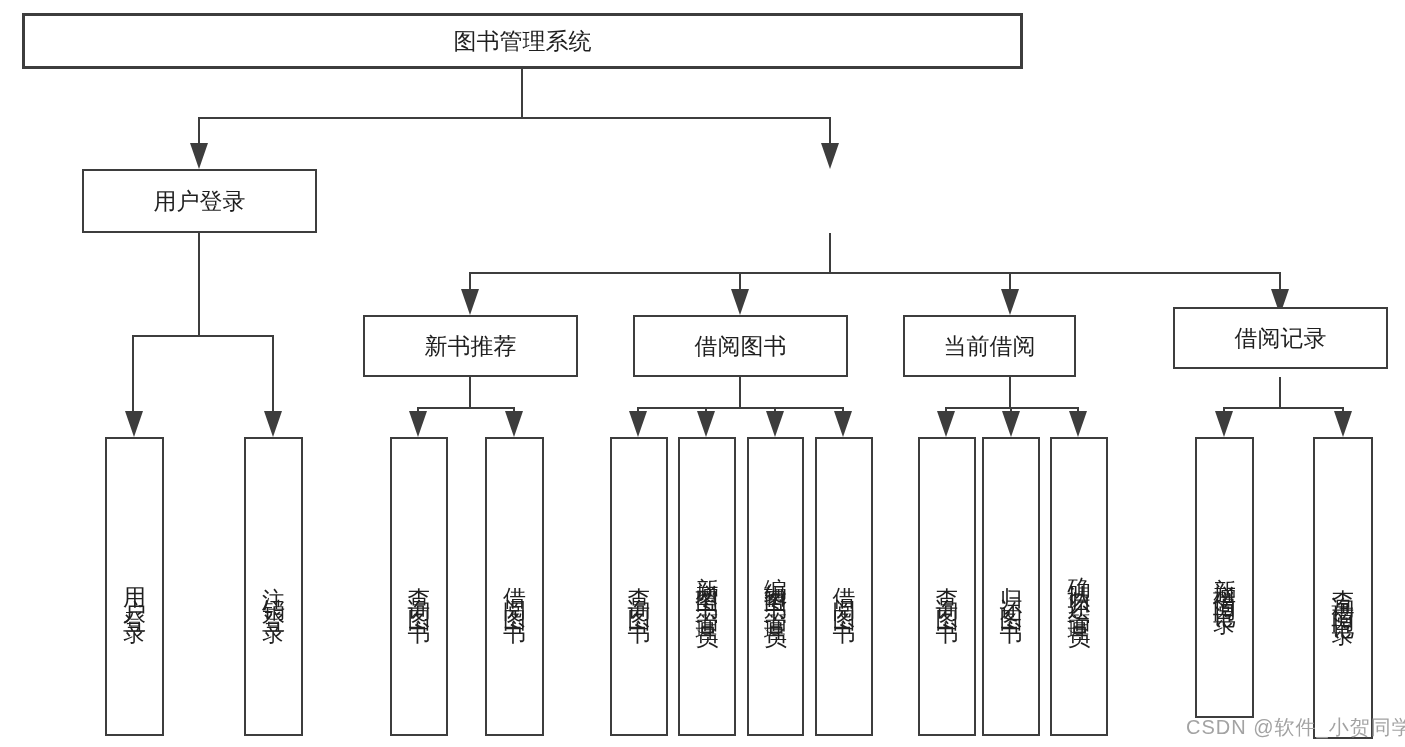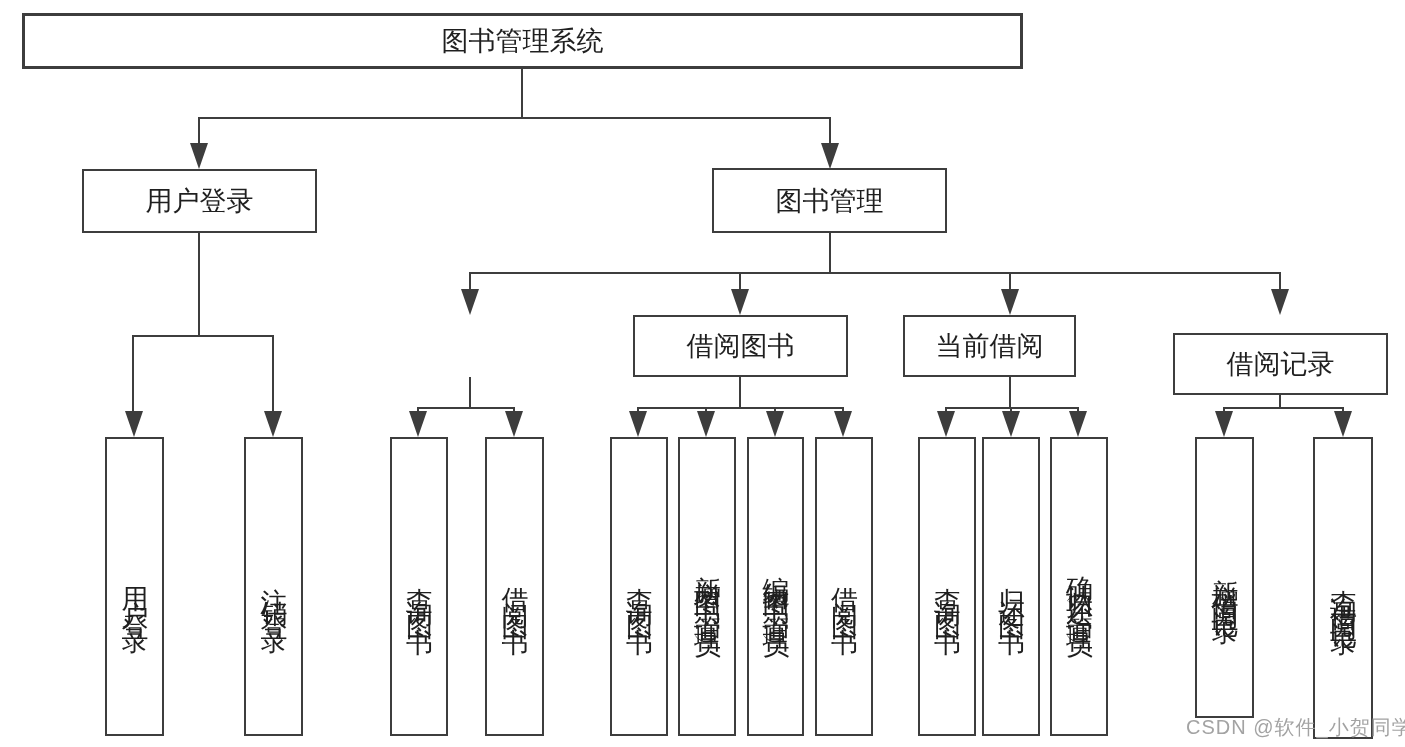--- a/index.html
+++ b/index.html
@@ -13,21 +13,21 @@
     background:var(--page-bg,#fff);
     overflow:hidden;
   }
   .box{
     position:absolute;
     box-sizing:border-box;
     background:var(--box-bg,#fff);
     border:2px solid var(--line-color,#3d3d3d);
     display:flex;align-items:center;justify-content:center;
     color:var(--text-color,#1f1f1f);
-    font-size:27px;
+    font-size:23px;
     z-index:2;
     text-align:center;
   }
   .box.root{border-width:3px;}
   .vbox span{
     writing-mode:vertical-rl;
     text-orientation:mixed;
     white-space:nowrap;
     line-height:1;
   }
@@ -64,49 +64,49 @@
   <div class="vl" style="left:521px;top:69px;height:48px;"></div>
   <div class="hl" style="left:198px;top:117px;width:633px;"></div>
   <div class="vl" style="left:198px;top:117px;height:28px;"></div>
   <div class="ar" style="left:190px;top:143px;"></div>
   <div class="vl" style="left:829px;top:117px;height:28px;"></div>
   <div class="ar" style="left:821px;top:143px;"></div>
 
   <div class="box" style="left:82px;top:169px;width:235px;height:64px;">
     <span>用户登录</span>
   </div>
-  <div class="box" style="left:712px;top:168px;width:235px;height:65px;">
-    <span>图书管理</span>
-  </div>
 
   <div class="vl" style="left:198px;top:233px;height:102px;"></div>
   <div class="hl" style="left:132px;top:335px;width:142px;"></div>
   <div class="vl" style="left:132px;top:335px;height:78px;"></div>
   <div class="ar" style="left:125px;top:411px;"></div>
   <div class="vl" style="left:272px;top:335px;height:78px;"></div>
   <div class="ar" style="left:264px;top:411px;"></div>
 
   <div class="vl" style="left:829px;top:233px;height:39px;"></div>
   <div class="hl" style="left:469px;top:272px;width:812px;"></div>
   <div class="vl" style="left:469px;top:272px;height:19px;"></div>
   <div class="ar" style="left:461px;top:289px;"></div>
   <div class="vl" style="left:739px;top:272px;height:19px;"></div>
   <div class="ar" style="left:731px;top:289px;"></div>
   <div class="vl" style="left:1009px;top:272px;height:19px;"></div>
   <div class="ar" style="left:1001px;top:289px;"></div>
   <div class="vl" style="left:1279px;top:272px;height:19px;"></div>
   <div class="ar" style="left:1271px;top:289px;"></div>
 
+  <div class="box" style="left:363px;top:315px;width:215px;height:62px;">
+    <span>新书推荐</span>
+  </div>
   <div class="box" style="left:633px;top:315px;width:215px;height:62px;">
     <span>借阅图书</span>
   </div>
   <div class="box" style="left:903px;top:315px;width:173px;height:62px;">
     <span>当前借阅</span>
   </div>
-  <div class="box" style="left:1173px;top:333px;width:215px;height:62px;">
+  <div class="box" style="left:1173px;top:307px;width:215px;height:62px;">
     <span>借阅记录</span>
   </div>
 
   <div class="vl" style="left:469px;top:377px;height:30px;"></div>
   <div class="hl" style="left:417px;top:407px;width:98px;"></div>
   <div class="vl" style="left:417px;top:407px;height:8px;"></div>
   <div class="ar" style="left:409px;top:411px;"></div>
   <div class="vl" style="left:513px;top:407px;height:8px;"></div>
   <div class="ar" style="left:505px;top:411px;"></div>
 

